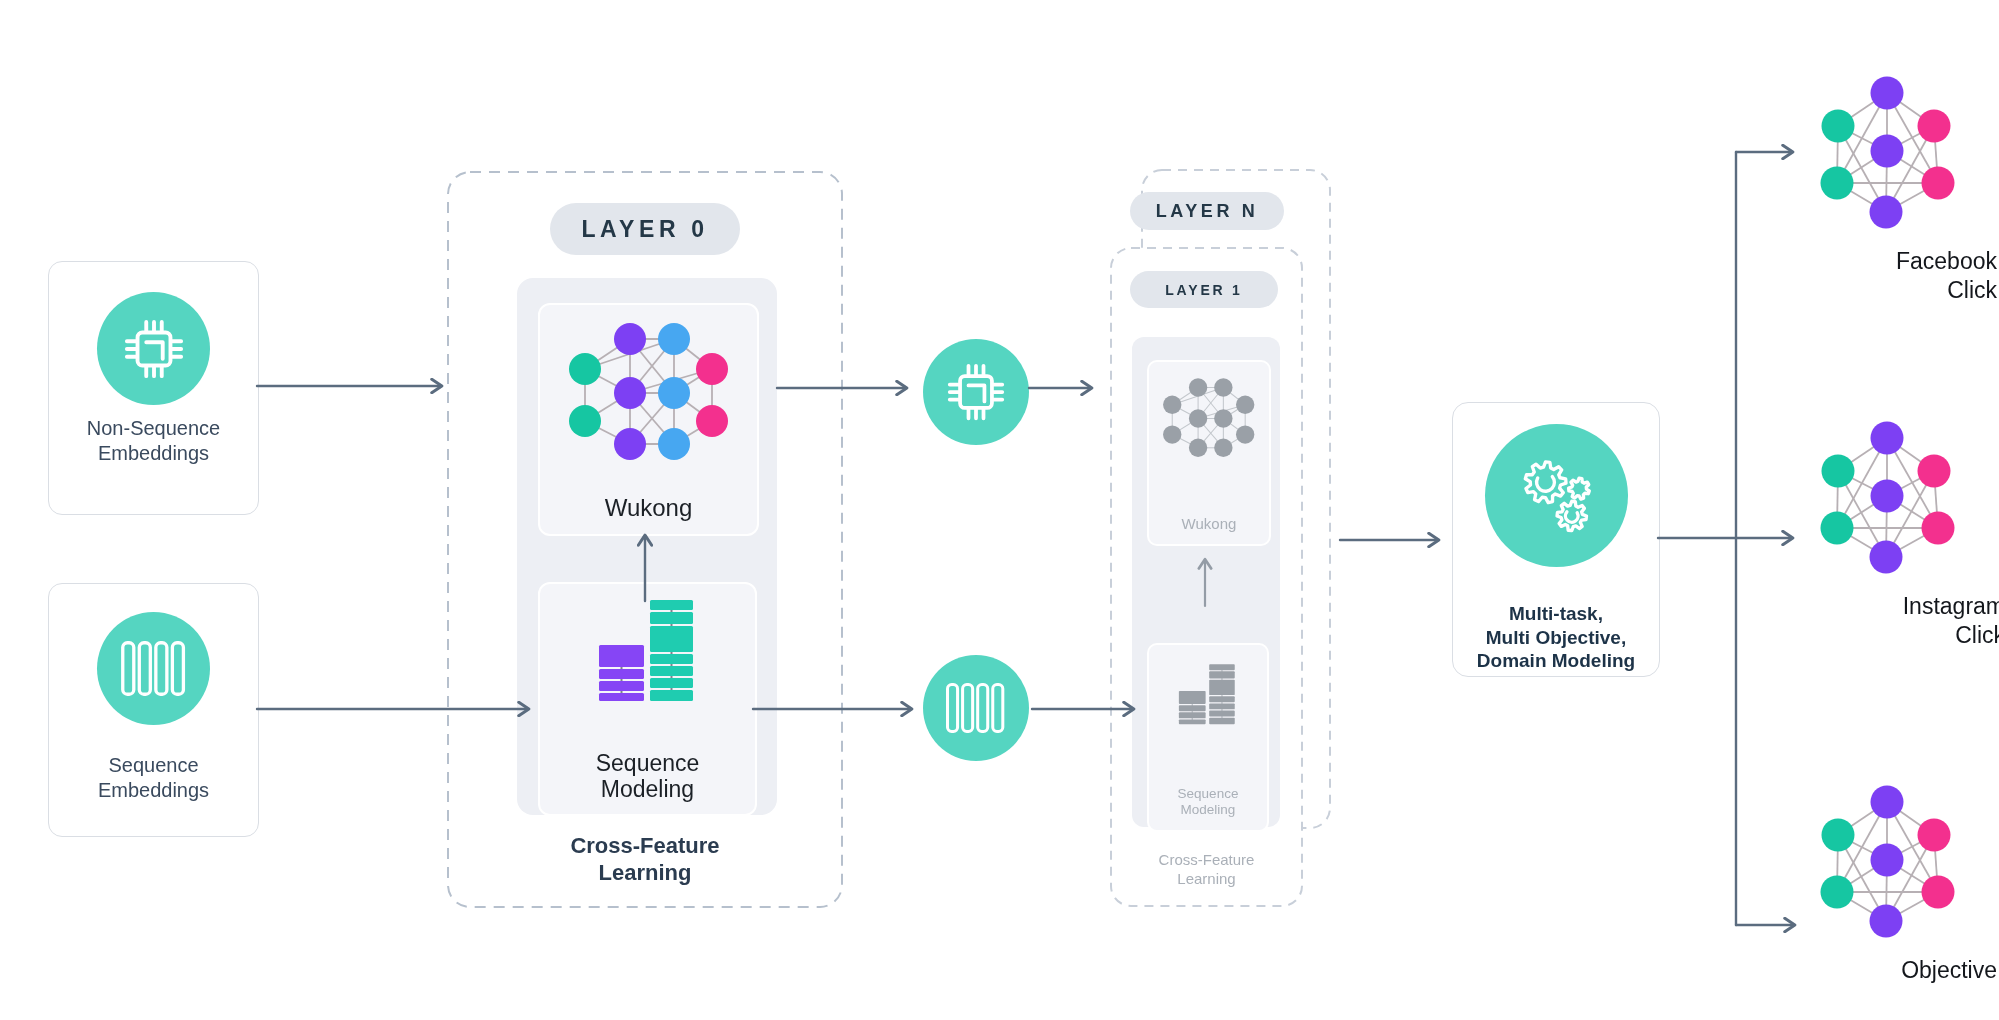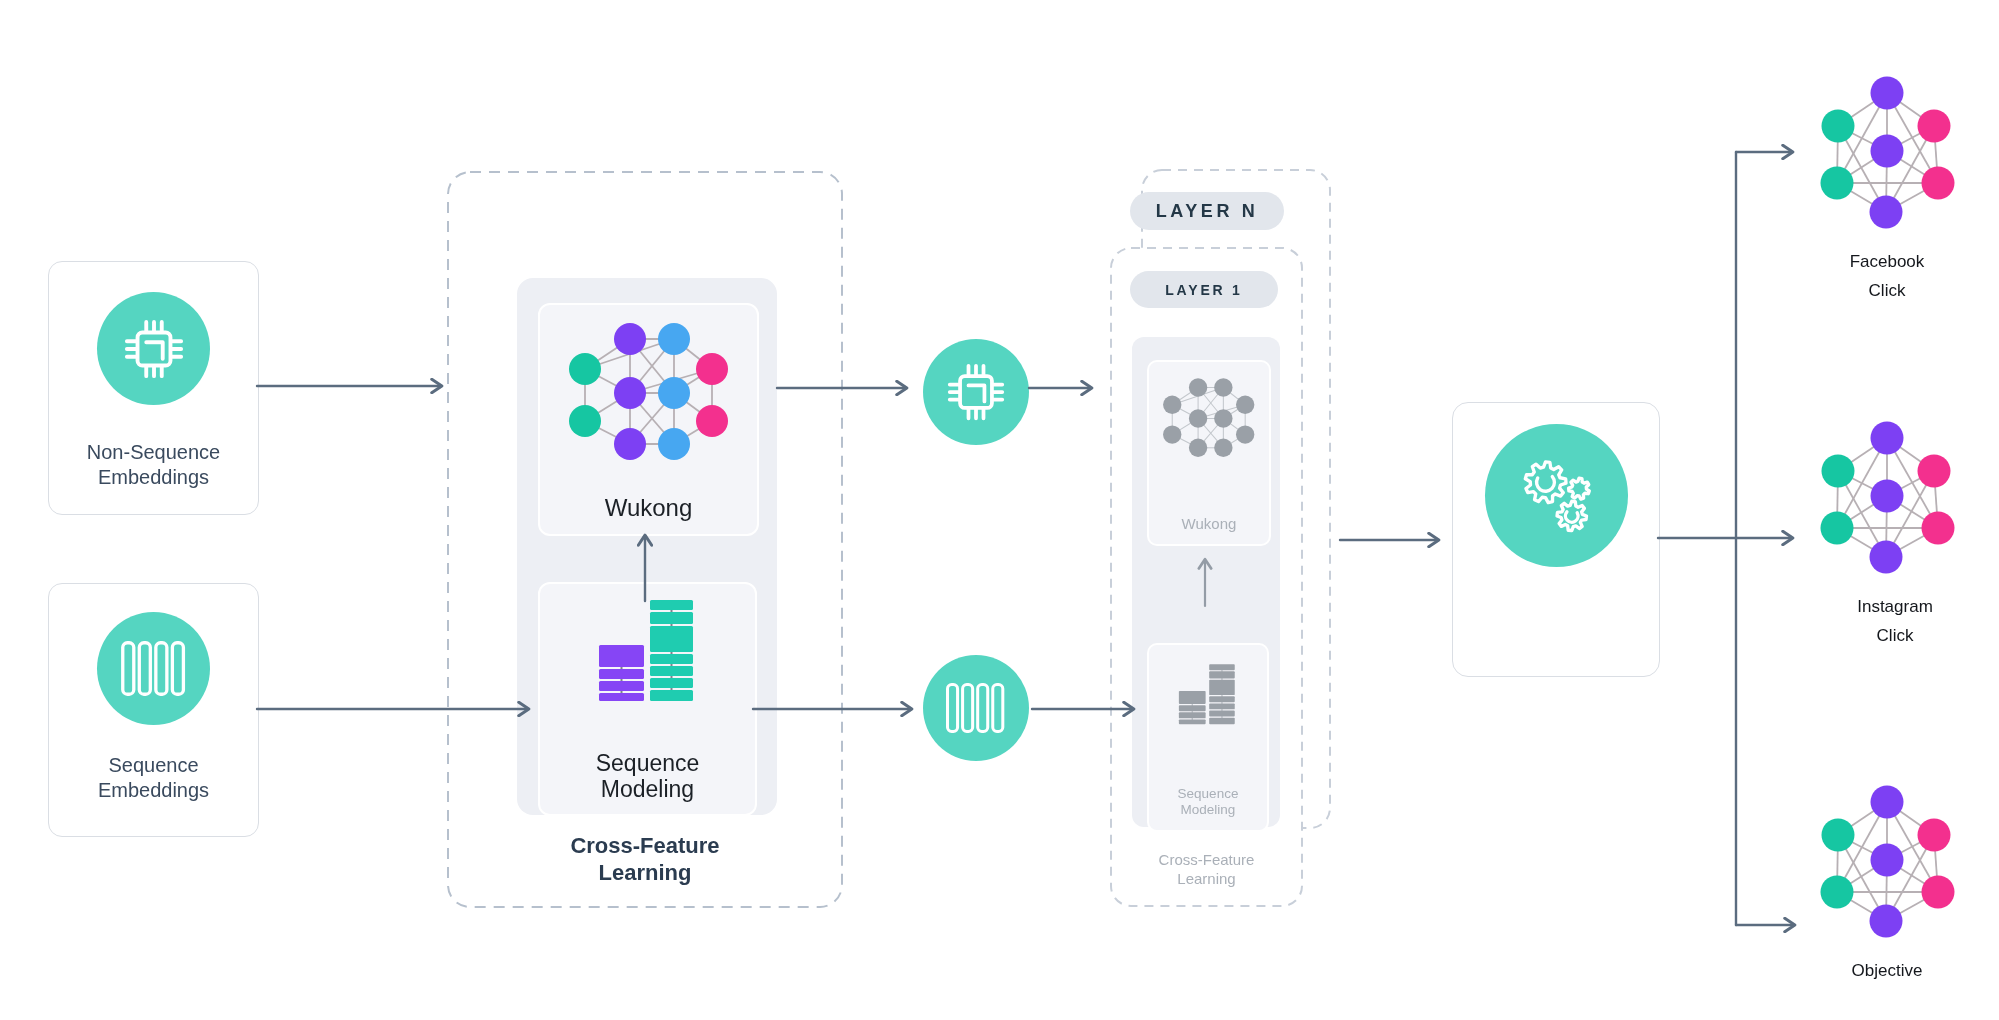--- a/index.html
+++ b/index.html
@@ -19,21 +19,21 @@
         font-weight:700;color:#243847;letter-spacing:0.2em;}
   
   .panel{position:absolute;background:#edeff4;border-radius:16px;}
   .icard{position:absolute;background:#f4f5f9;border:2px solid #ffffff;border-radius:12px;
          display:flex;flex-direction:column;align-items:center;justify-content:space-between;}
   .icard .clabel{text-align:center;font-weight:500;color:#1b2026;}
   .cap{position:absolute;text-align:center;font-weight:600;color:#2b3c50;}
   .graynet{--np:#9aa0a7;--nt:#9aa0a7;--nk:#9aa0a7;--nb:#9aa0a7;--ne:#c3c7cc;}
   .graybars{--bp:#9aa0a7;--bt:#9aa0a7;--bline:#b7bcc2;}
   .graytext{color:#aab0b8 !important;font-weight:500 !important;}
-  .outlabel{position:absolute;width:220px;text-align:center;font-size:17px;line-height:29px;font-weight:500;color:#14171c;}
+  .outlabel{position:absolute;width:220px;text-align:right;font-size:23px;line-height:29px;font-weight:500;color:#14171c;}
   .mtlabel{position:absolute;width:100%;text-align:center;font-size:19px;line-height:23.5px;font-weight:600;color:#1d3348;}
 </style>
 </head>
 <body>
 
 <div id="stage" style="--np: #7d40f3; --nt: #16c6a2; --nk: #f3308e; --nb: #47a7f1; --bp: #8645f5; --bt: #1fccb0; --tealc: #55d5c1; --arrow: #5b6c7f;">
 
   <svg class="abs" width="1999" height="1020" style="left:0;top:0">
     <rect x="1142" y="170" width="188" height="658" rx="20" fill="#ffffff" stroke="#c8cfd9" stroke-width="2" stroke-dasharray="9 7"></rect>
     <rect x="1111" y="248" width="191" height="658" rx="20" fill="#ffffff" stroke="#c8cfd9" stroke-width="2" stroke-dasharray="9 7"></rect>
@@ -44,41 +44,44 @@
     <div class="tcircle chipslot" style="width:113px;height:113px;margin-top:30px">
   <svg viewBox="0 0 64 64" fill="none" stroke="#ffffff" stroke-width="4" stroke-linecap="round" stroke-linejoin="round" width="62" height="62">
     <rect x="15" y="15" width="34" height="34" rx="5"></rect>
     <path d="M24 25 H41 V42"></path>
     <path d="M24 4 V14 M32 4 V14 M40 4 V14"></path>
     <path d="M24 50 V60 M32 50 V60 M40 50 V60"></path>
     <path d="M4 24 H14 M4 32 H14 M4 40 H14"></path>
     <path d="M50 24 H60 M50 32 H60 M50 40 H60"></path>
   </svg>
 </div>
-    <div class="inlabel" style="margin-top:35px">
+    <div class="inlabel" style="margin-top:11px">
       <span>Non-Sequence</span><br>
       <span>Embeddings</span>
     </div>
   </div>
 
   <div class="wcard" style="left:48px;top:583px;width:209px;height:252px">
     <div class="tcircle vbarslot" style="width:113px;height:113px;margin-top:28px">
   <svg viewBox="0 0 74 64" fill="none" stroke="#ffffff" stroke-width="3.6" width="68" height="59">
     <rect x="3" y="4" width="12" height="56" rx="5"></rect>
     <rect x="21" y="4" width="12" height="56" rx="5"></rect>
     <rect x="39" y="4" width="12" height="56" rx="5"></rect>
     <rect x="57" y="4" width="12" height="56" rx="5"></rect>
   </svg>
 </div>
     <div class="inlabel" style="margin-top:28px">
       <span>Sequence</span><br>
       <span>Embeddings</span>
     </div>
   </div>
 
+  <div class="pill" style="left:550px;top:203px;width:190px;height:52px;font-size:23px">
+    <span>LAYER 0</span>
+  </div>
   <div class="panel" style="left:517px;top:278px;width:260px;height:537px"></div>
 
   <div class="icard" style="left:538px;top:303px;width:217px;height:207px;padding:10px 0 12px">
     <div class="net10slot" style="width:170px;height:148px;margin-top:4px">
   <svg viewBox="0 0 170 148" width="170" height="148">
     <g stroke="var(--ne)" stroke-width="1.8">
       <line x1="21" y1="50" x2="66" y2="20"></line>
             <line x1="66" y1="20" x2="110" y2="20"></line>
       <line x1="110" y1="20" x2="148" y2="50"></line>
             <line x1="21" y1="50" x2="66" y2="74"></line>
@@ -248,20 +251,25 @@
   <div class="wcard" style="left:1452px;top:402px;width:206px;height:273px;border-radius:16px">
     <div class="tcircle" style="width:143px;height:143px;margin-top:21px">
       <svg id="gears" viewBox="0 0 80 80" width="84" height="84" fill="none" stroke="#ffffff" stroke-width="3.2" stroke-linejoin="round" stroke-linecap="round">
         <path class="gear" d="M30.0,7.5 L 34.2,8.0 L 35.0,13.4 L 37.8,14.8 L 42.5,12.1 L 45.4,15.1 L 42.6,19.8 L 43.8,22.6 L 49.2,23.6 L 49.5,27.8 L 44.3,29.5 L 43.4,32.5 L 46.9,36.8 L 44.4,40.1 L 39.3,38.1 L 36.7,39.8 L 36.7,45.3 L 32.6,46.3 L 30.0,41.5 L 26.9,41.2 L 23.3,45.3 L 19.6,43.5 L 20.7,38.1 L 18.5,35.8 L 13.1,36.8 L 11.4,32.9 L 15.7,29.5 L 15.5,26.4 L 10.8,23.6 L 12.0,19.6 L 17.4,19.8 L 19.3,17.2 L 17.5,12.1 L 21.0,9.7 L 25.0,13.4 L 28.1,12.6 Z"></path>
         <path class="garc" d="M36.5,21.5 A8.5,8.5 0 1 1 22.6,22.8"></path>
         <path class="gear" d="M62.0,23.0 L 64.7,23.4 L 65.0,26.7 L 66.7,27.8 L 69.8,26.8 L 71.2,29.2 L 68.8,31.4 L 69.0,33.4 L 71.7,35.2 L 70.8,37.8 L 67.5,37.4 L 66.1,38.7 L 66.3,42.0 L 63.7,42.9 L 62.0,40.0 L 60.1,39.7 L 57.7,42.0 L 55.4,40.5 L 56.5,37.4 L 55.5,35.7 L 52.3,35.2 L 52.0,32.5 L 55.2,31.4 L 55.9,29.6 L 54.2,26.8 L 56.2,24.9 L 59.0,26.7 L 60.8,26.1 Z"></path>
         <path class="gear" d="M55.0,45.0 L 58.4,45.4 L 58.9,49.6 L 61.1,50.8 L 64.9,49.1 L 67.0,51.8 L 64.4,55.1 L 65.1,57.5 L 69.0,59.0 L 68.6,62.4 L 64.4,62.9 L 63.2,65.1 L 64.9,68.9 L 62.2,71.0 L 58.9,68.4 L 56.5,69.1 L 55.0,73.0 L 51.6,72.6 L 51.1,68.4 L 48.9,67.2 L 45.1,68.9 L 43.0,66.2 L 45.6,62.9 L 44.9,60.5 L 41.0,59.0 L 41.4,55.6 L 45.6,55.1 L 46.8,52.9 L 45.1,49.1 L 47.8,47.0 L 51.1,49.6 L 53.5,48.9 Z"></path>
         <path class="garc" d="M60.2,56.0 A6,6 0 1 1 50.4,55.1"></path>
       </svg>
     </div>
+    <div class="mtlabel" style="top:199px">
+      <span>Multi-task,</span><br>
+      <span>Multi Objective,</span><br>
+      <span>Domain Modeling</span>
+    </div>
   </div>
 
   <div class="abs net7slot" style="left:1818px;top:66px">
   <svg viewBox="0 0 140 164" width="140" height="164">
     <g stroke="var(--ne)" stroke-width="1.8">
       <line x1="20" y1="60" x2="69" y2="27"></line>
           <line x1="69" y1="27" x2="116" y2="60"></line>
       <line x1="20" y1="60" x2="69" y2="85"></line>
           <line x1="69" y1="27" x2="69" y2="85"></line>
       <line x1="116" y1="60" x2="69" y2="85"></line>

